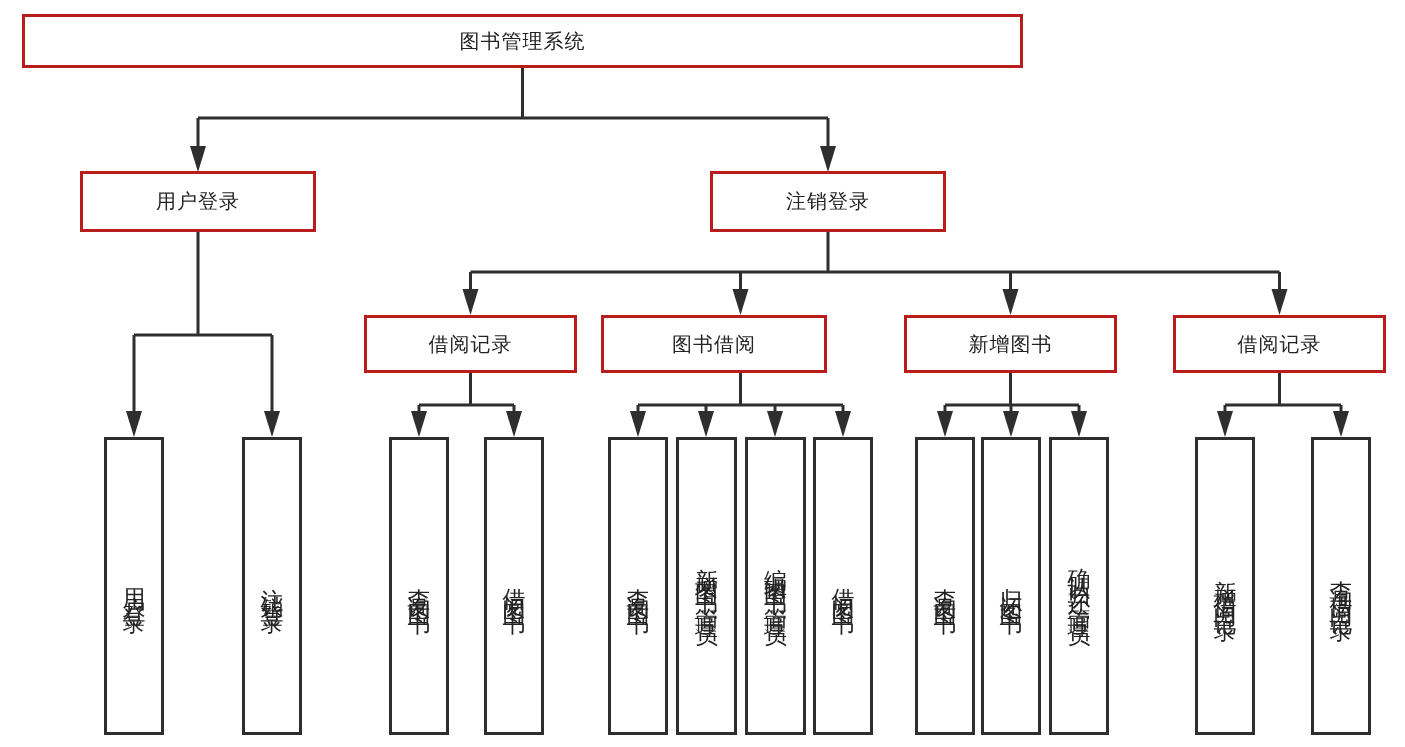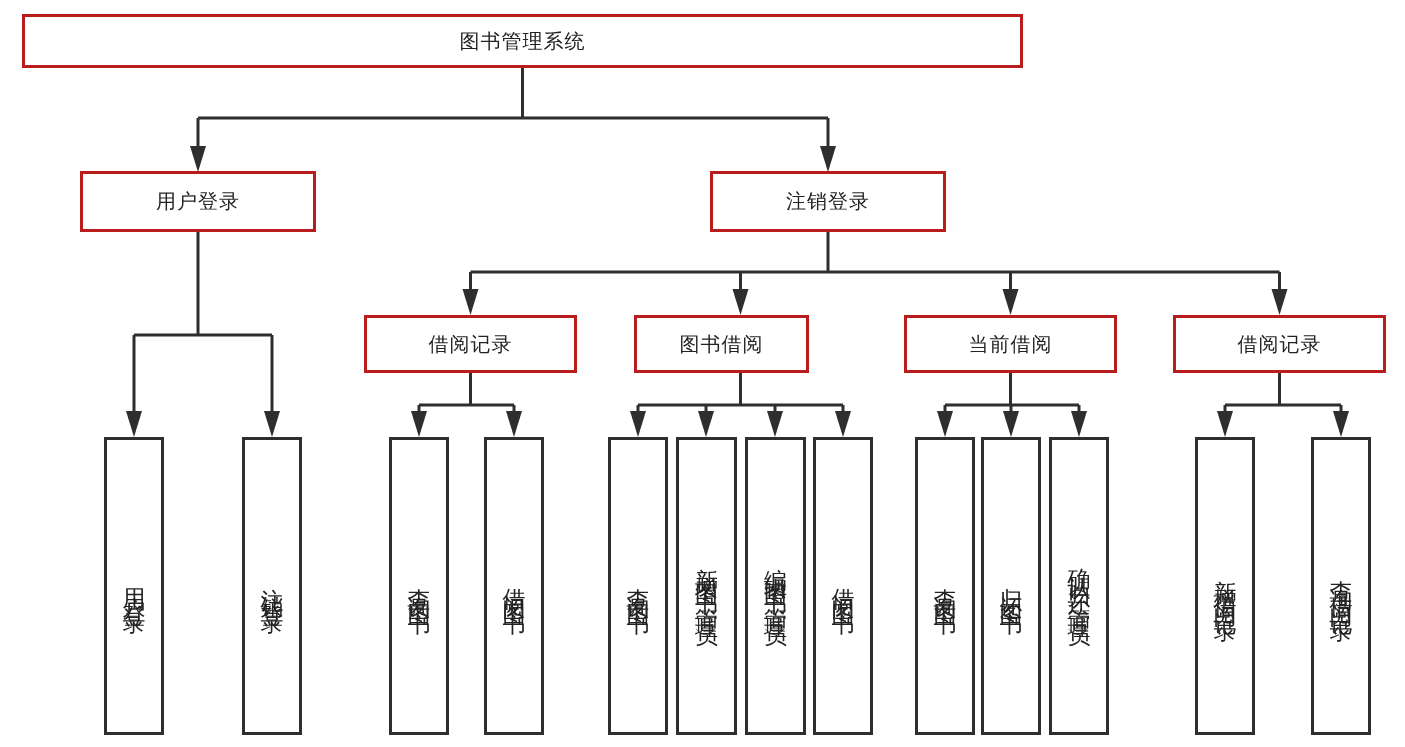--- a/index.html
+++ b/index.html
@@ -120,25 +120,25 @@
   <div class="node" style="left:80px; top:171px; width:236px; height:61px;">
     <span>用户登录</span>
   </div>
   <div class="node" style="left:710px; top:171px; width:236px; height:61px;">
     <span>注销登录</span>
   </div>
 
   <div class="node" style="left:364px; top:315px; width:213px; height:58px;">
     <span>借阅记录</span>
   </div>
-  <div class="node" style="left:634px; top:315px; width:175px; height:58px;">
+  <div class="node" style="left:601px; top:315px; width:226px; height:58px;">
     <span>图书借阅</span>
   </div>
   <div class="node" style="left:904px; top:315px; width:213px; height:58px;">
-    <span>当前借阅</span>
+    <span>新增图书</span>
   </div>
   <div class="node" style="left:1173px; top:315px; width:213px; height:58px;">
     <span>借阅记录</span>
   </div>
 
   <div class="leaf" style="left:104px; top:437px; width:60px; height:298px;">
     <span class="vtext">用户登录</span>
   </div>
   <div class="leaf" style="left:242px; top:437px; width:60px; height:298px;">
     <span class="vtext">注销登录</span>

